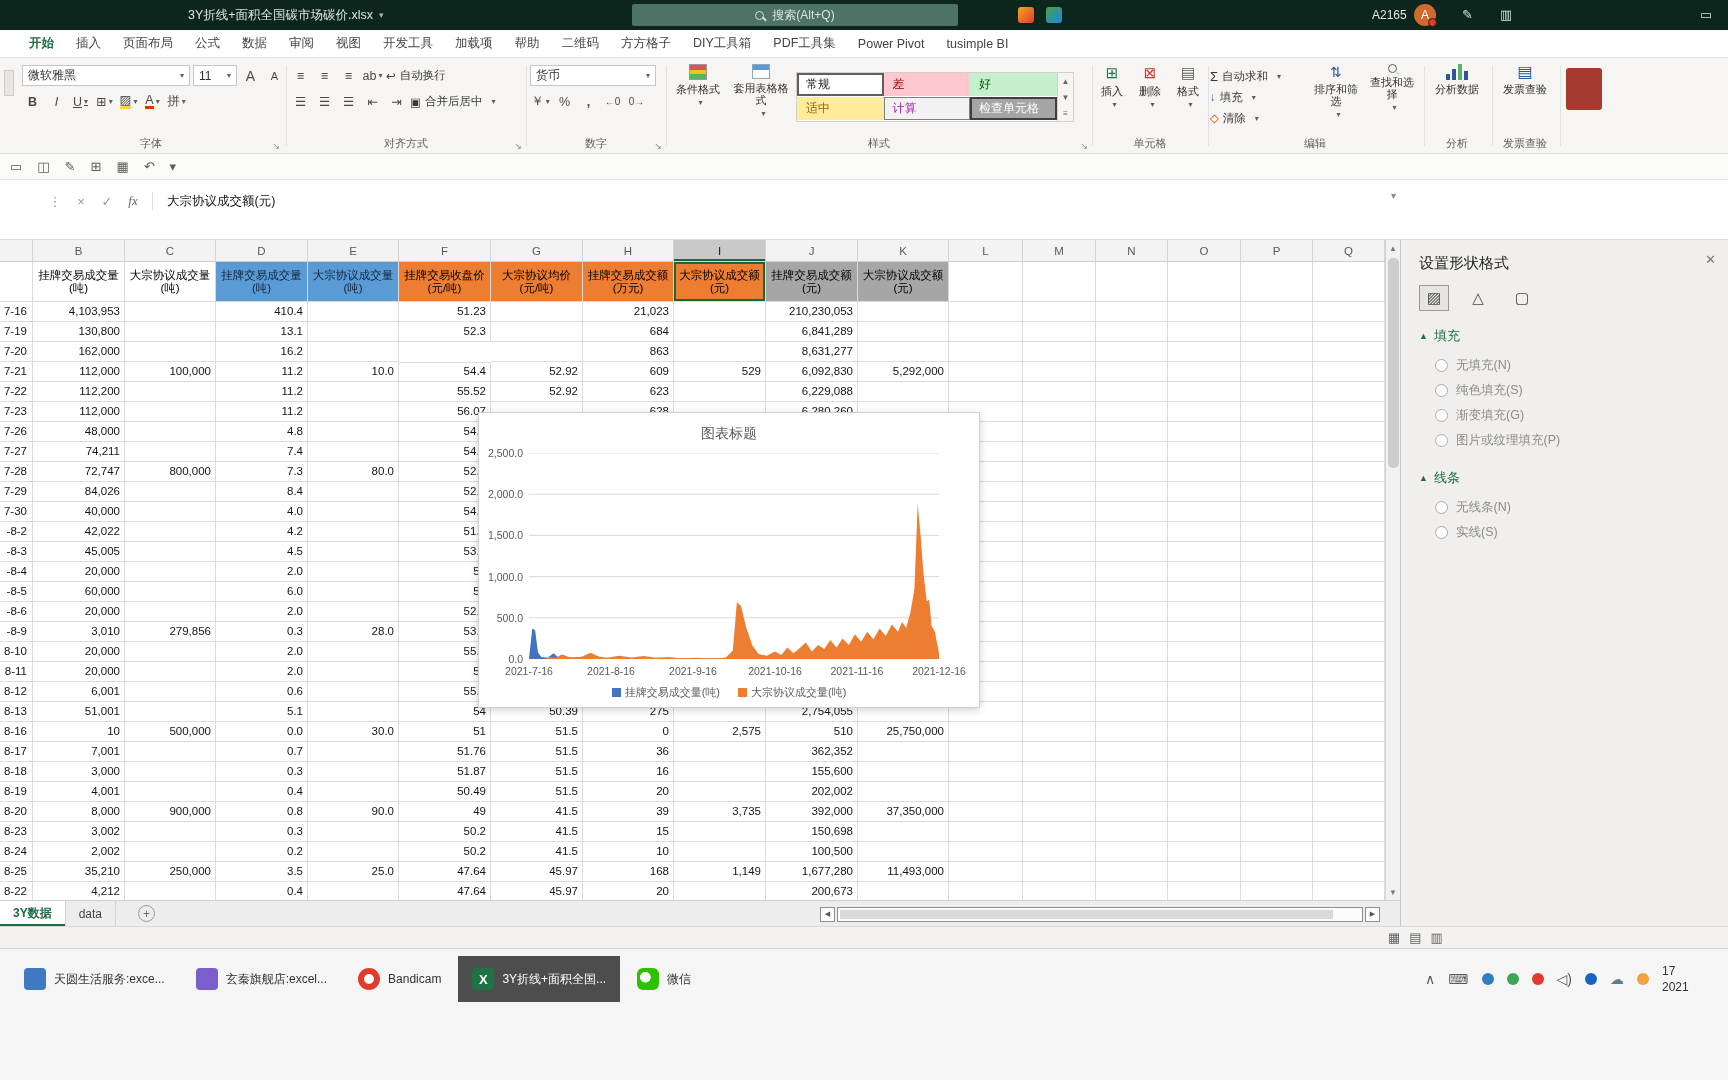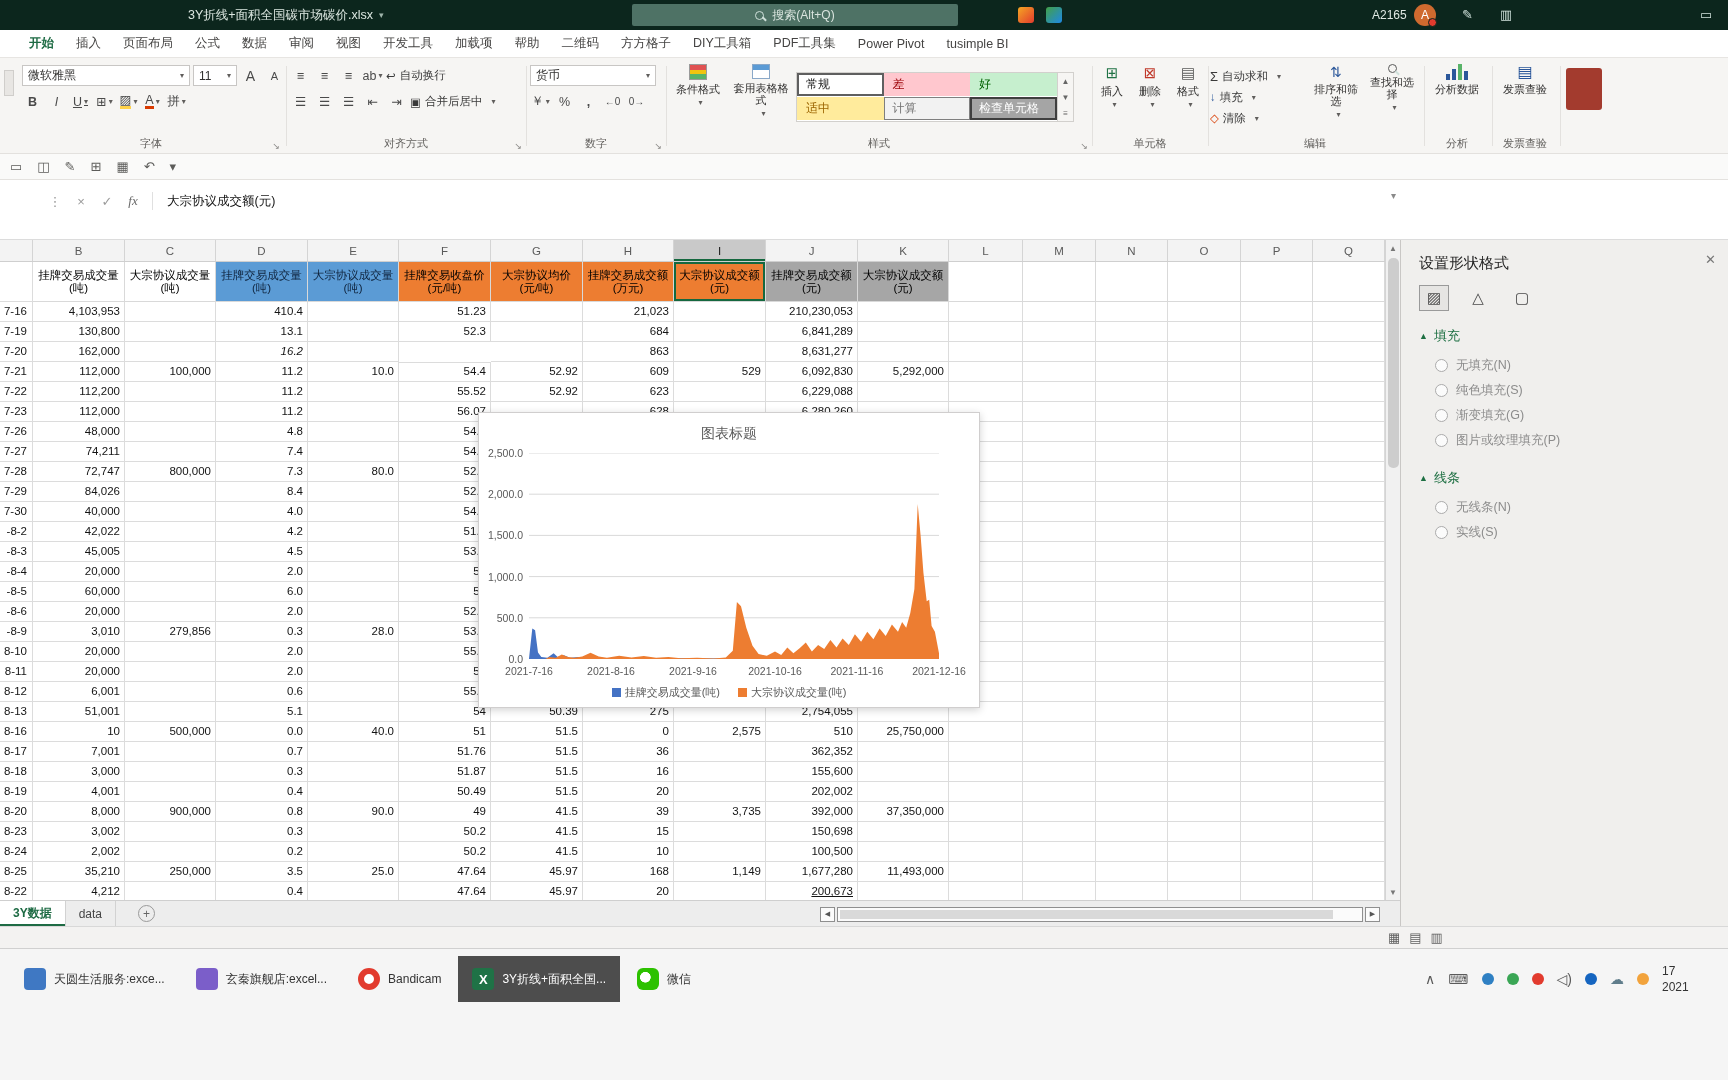--- a/index.html
+++ b/index.html
@@ -282,21 +282,21 @@
         <span class="ic-tbl"></span>
         <span class="bbl">套用表格格式</span>
         <span class="carr">▾</span>
       </div>
       <div style="position:absolute;left:128px;top:14px;display:flex;">
         <div class="gal" id="style-gallery">
             <div class="gcell sel" style="background: rgb(255, 255, 255); color: rgb(31, 31, 31);">常规</div>
             <div class="gcell" style="background: rgb(255, 199, 206); color: rgb(156, 0, 6);">差</div>
             <div class="gcell" style="background: rgb(198, 239, 206); color: rgb(0, 97, 0);">好</div>
             <div class="gcell" style="background: rgb(255, 235, 156); color: rgb(156, 101, 0);">适中</div>
-            <div class="gcell" style="background: rgb(242, 242, 242); color: #737373; box-shadow: rgb(127, 127, 127) 0px 0px 0px 1px inset;">计算</div>
+            <div class="gcell" style="background: rgb(242, 242, 242); color: #a21caf; box-shadow: rgb(127, 127, 127) 0px 0px 0px 1px inset;">计算</div>
             <div class="gcell" style="background: rgb(165, 165, 165); color: rgb(255, 255, 255); box-shadow: rgb(63, 63, 63) 0px 0px 0px 2px inset;">检查单元格</div>
           </div>
         <div class="galarrows">
           <span>▲</span>
           <span>▼</span>
           <span>≡</span>
         </div>
       </div>
       <div class="glabel">样式</div>
       <span class="dlg">↘</span>
@@ -478,21 +478,21 @@
         <div class="dc" style="width: 73px;"></div>
         <div class="dc" style="width: 72px;"></div>
         <div class="dc" style="width: 73px;"></div>
         <div class="dc" style="width: 72px;"></div>
         <div class="dc" style="width: 72px;"></div>
       </div>
       <div class="grow">
         <div class="dc ac">7-20</div>
         <div class="dc" style="width: 92px;">162,000</div>
         <div class="dc" style="width: 91px;"></div>
-        <div class="dc" style="width: 92px; font-style: italic;">16.2</div>
+        <div class="dc" style="width: 92px;">16.2</div>
         <div class="dc" style="width: 91px;"></div>
         <div class="dc" style="width: 92px; margin-top: 20px;">53.28</div>
         <div class="dc" style="width: 92px;"></div>
         <div class="dc" style="width: 91px;">863</div>
         <div class="dc" style="width: 92px;"></div>
         <div class="dc" style="width: 92px;">8,631,277</div>
         <div class="dc" style="width: 91px;"></div>
         <div class="dc" style="width: 74px;"></div>
         <div class="dc" style="width: 73px;"></div>
         <div class="dc" style="width: 72px;"></div>
@@ -840,21 +840,21 @@
         <div class="dc" style="width: 72px;"></div>
         <div class="dc" style="width: 73px;"></div>
         <div class="dc" style="width: 72px;"></div>
         <div class="dc" style="width: 72px;"></div>
       </div>
       <div class="grow">
         <div class="dc ac">8-16</div>
         <div class="dc" style="width: 92px;">10</div>
         <div class="dc" style="width: 91px;">500,000</div>
         <div class="dc" style="width: 92px;">0.0</div>
-        <div class="dc" style="width: 91px;">40.0</div>
+        <div class="dc" style="width: 91px;">30.0</div>
         <div class="dc" style="width: 92px;">51</div>
         <div class="dc" style="width: 92px;">51.5</div>
         <div class="dc" style="width: 91px;">0</div>
         <div class="dc" style="width: 92px;">2,575</div>
         <div class="dc" style="width: 92px;">510</div>
         <div class="dc" style="width: 91px;">25,750,000</div>
         <div class="dc" style="width: 74px;"></div>
         <div class="dc" style="width: 73px;"></div>
         <div class="dc" style="width: 72px;"></div>
         <div class="dc" style="width: 73px;"></div>
@@ -997,21 +997,21 @@
       <div class="grow">
         <div class="dc ac">8-22</div>
         <div class="dc" style="width: 92px;">4,212</div>
         <div class="dc" style="width: 91px;"></div>
         <div class="dc" style="width: 92px;">0.4</div>
         <div class="dc" style="width: 91px;"></div>
         <div class="dc" style="width: 92px;">47.64</div>
         <div class="dc" style="width: 92px;">45.97</div>
         <div class="dc" style="width: 91px;">20</div>
         <div class="dc" style="width: 92px;"></div>
-        <div class="dc" style="width: 92px; text-decoration: underline;">200,673</div>
+        <div class="dc" style="width: 92px;">200,673</div>
         <div class="dc" style="width: 91px;"></div>
         <div class="dc" style="width: 74px;"></div>
         <div class="dc" style="width: 73px;"></div>
         <div class="dc" style="width: 72px;"></div>
         <div class="dc" style="width: 73px;"></div>
         <div class="dc" style="width: 72px;"></div>
         <div class="dc" style="width: 72px;"></div>
       </div>
     </div>
 

